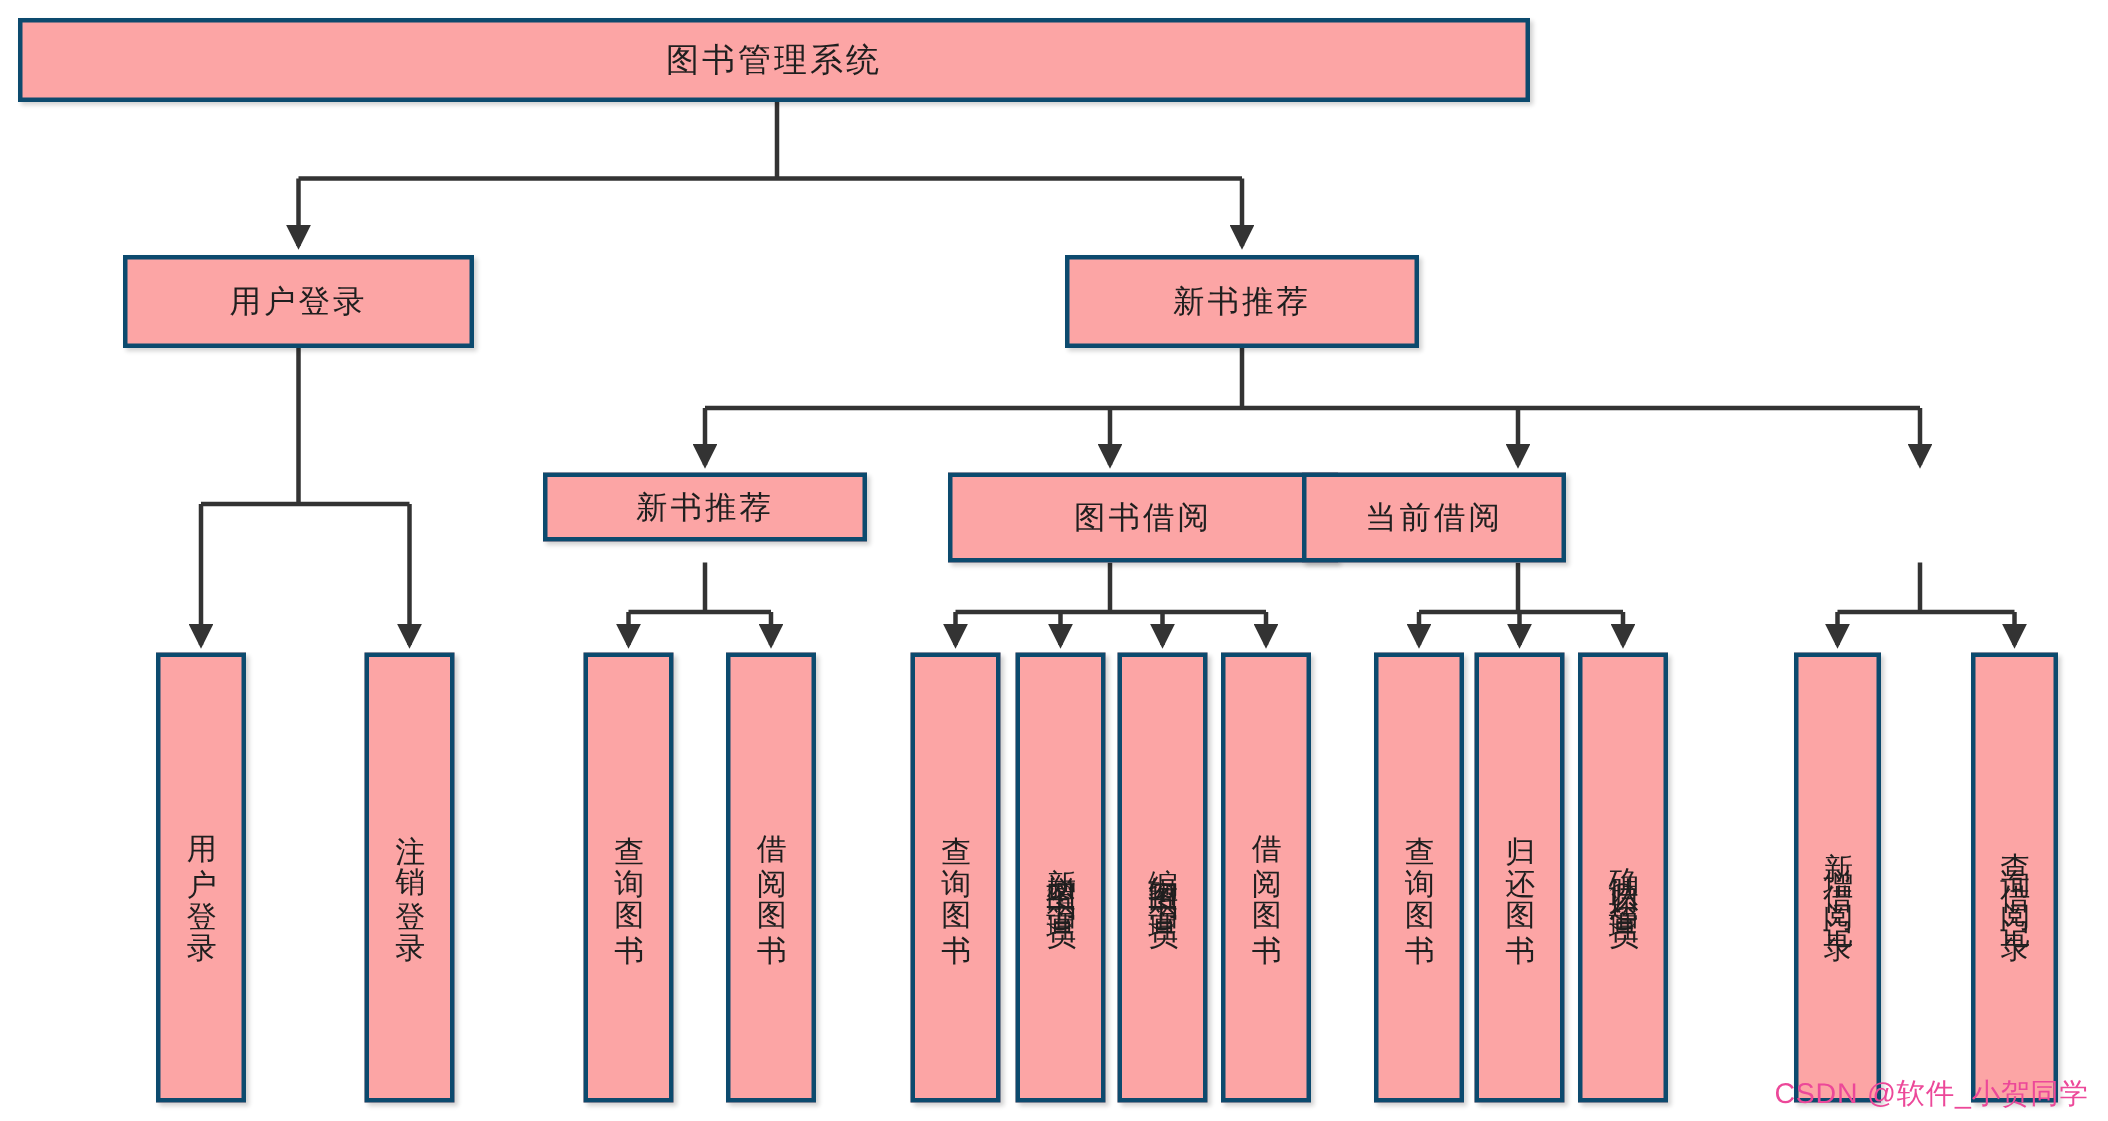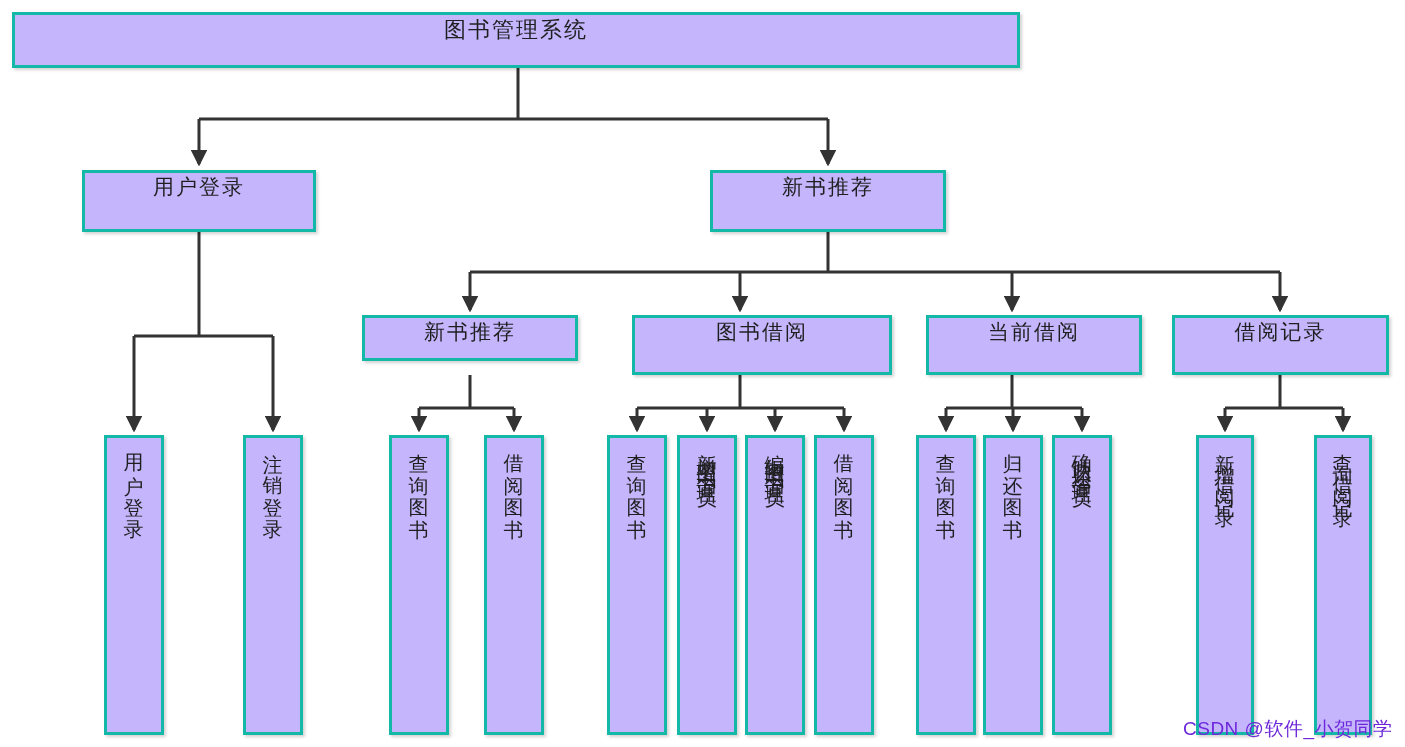--- a/index.html
+++ b/index.html
@@ -17,25 +17,25 @@
     overflow: hidden;
   }
   .wires {
     position: absolute;
     left: 0;
     top: 0;
     pointer-events: none;
   }
   .box {
     position: absolute;
-    background: #c4b5fd;
-    border: 3px solid #14b8a6;
+    background: #fca5a5;
+    border: 3px solid #0c4a6e;
     box-sizing: border-box;
     display: flex;
-    align-items: flex-start;
+    align-items: center;
     justify-content: center;
     box-shadow: 2px 2px 3px rgba(0,0,0,0.18);
     z-index: 2;
   }
   .h-label {
     font-size: 21px;
     letter-spacing: 2px;
     white-space: nowrap;
   }
   .root-label {
@@ -49,21 +49,21 @@
     line-height: 1;
   }
   .sp-wide   { letter-spacing: 22px; }
   .sp-mid    { letter-spacing: 11px; }
   .sp-narrow { letter-spacing: 5px; }
   .watermark {
     position: absolute;
     left: 1183px;
     top: 716px;
     font-size: 19px;
-    color: #6d28d9;
+    color: #ec4899;
     letter-spacing: 0.5px;
     white-space: nowrap;
     z-index: 6;
   }
 </style>
 </head>
 <body>
 
 <div class="canvas">
 
@@ -120,25 +120,22 @@
   <div class="box" style="left:710px; top:170px; width:236px; height:62px;">
     <span class="h-label">新书推荐</span>
   </div>
 
   <div class="box" style="left:362px; top:315px; width:216px; height:46px;">
     <span class="h-label">新书推荐</span>
   </div>
   <div class="box" style="left:632px; top:315px; width:260px; height:60px;">
     <span class="h-label">图书借阅</span>
   </div>
-  <div class="box" style="left:926px; top:315px; width:216px; height:60px;">
+  <div class="box" style="left:868px; top:315px; width:176px; height:60px;">
     <span class="h-label">当前借阅</span>
-  </div>
-  <div class="box" style="left:1172px; top:315px; width:217px; height:60px;">
-    <span class="h-label">借阅记录</span>
   </div>
 
   <div class="box" style="left:104px; top:435px; width:60px; height:300px;">
     <span class="v-label sp-wide">用户登录</span>
   </div>
   <div class="box" style="left:243px; top:435px; width:60px; height:300px;">
     <span class="v-label sp-wide">注销登录</span>
   </div>
 
   <div class="box" style="left:389px; top:435px; width:60px; height:300px;">

